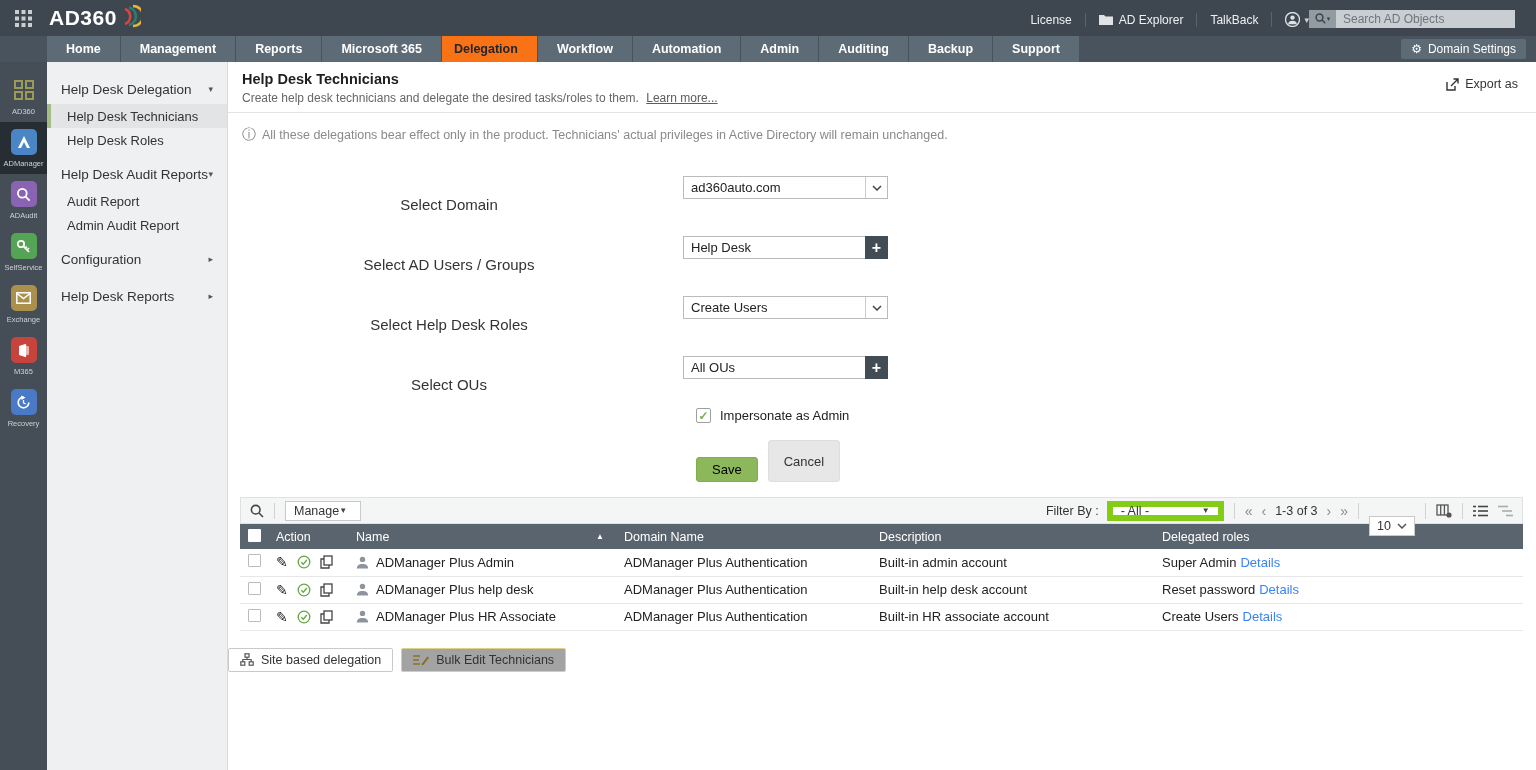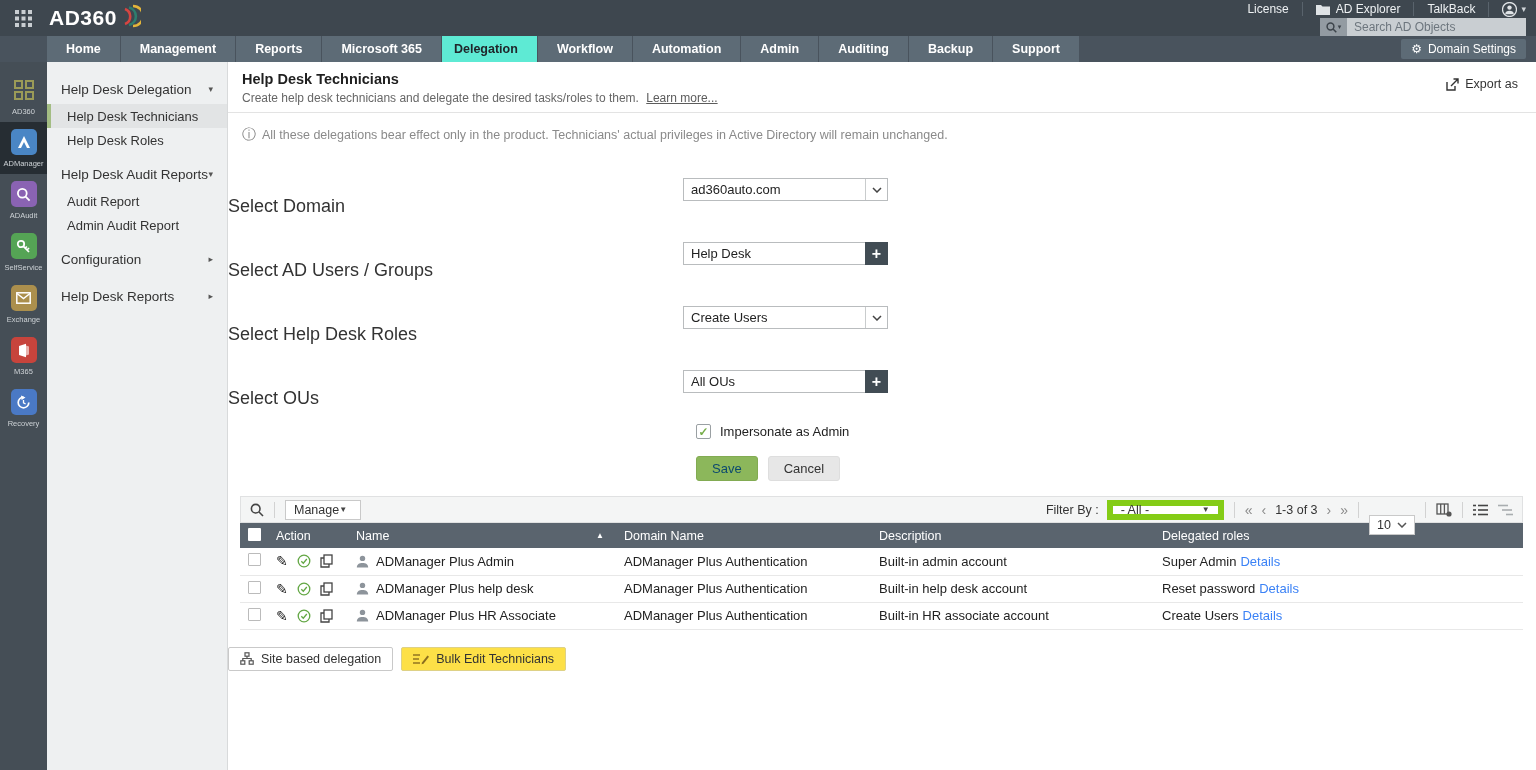--- a/index.html
+++ b/index.html
@@ -6,38 +6,38 @@
   html,body { width:1536px; height:770px; overflow:hidden; background:#fff;
     font-family:"Liberation Sans", sans-serif; }
 
   
   .topbar { height:36px; background:#3e474f; display:flex; align-items:center; position:relative; }
   .apps-grid { width:47px; display:flex; justify-content:center; }
   .apps-grid svg { display:block; }
   .logo { display:flex; align-items:center; margin-left:2px; }
   .logo-text { color:#fff; font-size:21px; font-weight:bold; letter-spacing:.5px; }
   .logo-swoosh { margin-left:-2px; margin-top:-6px; }
-  .topbar-right { margin-left:auto; display:flex; flex-direction:column; align-items:flex-end; padding-right:10px; }
+  .topbar-right { margin-left:auto; display:flex; flex-direction:row; align-items:flex-end; padding-right:21px; }
   .top-links { display:flex; align-items:center; height:16px; margin-top:1px; }
   .top-link { color:#eef1f3; font-size:12px; padding:0 13px; display:flex; align-items:center; gap:6px; cursor:pointer; }
   .top-link + .top-link { border-left:1px solid #59636c; }
   .avatar-wrap { display:flex; align-items:center; gap:4px; padding-left:13px; border-left:1px solid #59636c; cursor:pointer; }
   .avatar-caret { color:#cfd4d8; font-size:9px; }
   .search-bar { display:flex; height:18px; margin-top:1px; width:206px; }
   .search-seg { width:27px; background:#939ba2; display:flex; align-items:center; justify-content:center; gap:1px; cursor:pointer; }
   .search-seg .mini-caret { font-size:7px; color:#3d444b; }
   .search-input { flex:1; border:0; background:#c9ced2; font-size:12px; color:#424a51; padding:0 7px; outline:none; font-family:"Liberation Sans",sans-serif; }
   .search-input::placeholder { color:#6d767e; }
 
   
   .navbar { height:26px; background:#49535d; display:flex; align-items:stretch; position:relative; }
   .nav-tabs { display:flex; margin-left:47px; }
   .tab { background:#5d6b76; color:#fff; font-size:12.5px; font-weight:bold; display:flex; align-items:center;
     padding:0 19px; border-right:1px solid #49535d; cursor:pointer; white-space:nowrap; }
-  .tab.active { background:#5eead4; color:#20262b;padding-left:12px; }
+  .tab.active { background:#f97316; color:#20262b;padding-left:12px; }
   .domain-settings { position:absolute; right:10px; top:3px; height:20px; background:#5d6b76; border-radius:2px;
     color:#fff; font-size:12px; display:flex; align-items:center; gap:6px; padding:0 10px; cursor:pointer; }
   .gear-glyph { font-size:12px; line-height:1; }
 
   
   .app-body { display:flex; height:708px; }
 
   
   .iconbar { width:47px; background:#454e56; display:flex; flex-direction:column; padding-top:8px; flex-shrink:0; }
   .sb-item { display:flex; flex-direction:column; align-items:center; padding:7px 0 6px; cursor:pointer; }
@@ -68,34 +68,34 @@
   .page-sub { font-size:12px; color:#666; margin-top:4px; }
   .learn-more { color:#5c5c5c; text-decoration:underline; cursor:pointer; margin-left:4px; }
   .export-as { position:absolute; right:18px; top:15px; display:flex; align-items:center; gap:6px;
     font-size:12.5px; color:#333; cursor:pointer; }
   .info-row { margin:13px 14px 0; font-size:12.5px; color:#8a8a8a; display:flex; align-items:center; gap:6px; }
   .info-glyph { font-size:14px; color:#7d7d7d; }
 
   
   .form { margin-top:18px; }
   .form-row { display:flex; align-items:center; margin-bottom:9px; }
-  .form-label { width:455px; text-align:left; padding-right:13px; font-size:18px; color:#333;margin-top:34px; }
+  .form-label { width:455px; text-align:center; padding-right:13px; font-size:15px; color:#333;margin-top:34px; }
   .form-control { width:205px; height:23px; display:flex; align-items:stretch; border:1px solid #b9bcbe; background:#fff; cursor:pointer; }
   .fc-value { flex:1; font-size:13px; color:#222; padding:3px 0 0 7px; white-space:nowrap; overflow:hidden; }
   .fc-chevron { width:22px; border-left:1px solid #c9cccd; display:flex; align-items:center; justify-content:center; color:#444; }
   .fc-plus { width:23px; margin:-1px -1px -1px 0; background:#414c54; color:#fff; display:flex; align-items:center;
     justify-content:center; font-size:16px; font-weight:bold; cursor:pointer; }
   .impersonate { margin-left:468px; margin-top:15px; display:flex; align-items:center; gap:9px; }
   .checkbox { width:15px; height:15px; border:1px solid #9aa0a3; background:#fff; border-radius:2px;
     display:flex; align-items:center; justify-content:center; font-size:12px; color:#76ad49; font-weight:bold; cursor:pointer; }
   .imp-label { font-size:13px; color:#222; }
   .imp-note { margin-left:492px; margin-top:3px; font-size:12px; color:#999; }
   .form-actions { margin-left:468px; margin-top:17px; display:flex; gap:10px; }
   .btn { font-size:13px; padding:4px 15px; border-radius:3px; cursor:pointer; border:1px solid transparent; font-family:"Liberation Sans",sans-serif; }
-  .btn-save { background:#8cb75b; border-color:#82ab52; color:#0c4a6e; }
+  .btn-save { background:#8cb75b; border-color:#82ab52; color:#000000;margin-top:17px; }
   .btn-cancel { background:#e7e7e7; border-color:#dedede; color:#333; }
 
   
   .grid-area { margin:15px 13px 0 12px; }
   .grid-toolbar { height:27px; background:#f4f5f5; border:1px solid #e0e1e2; display:flex; align-items:center; padding:0 9px; }
   .tb-divider { width:1px; height:16px; background:#d2d2d2; margin:0 10px; }
   .manage-btn { width:76px; height:20px; background:#fff; border:1px solid #c9c9c9; display:flex; align-items:center;
     justify-content:flex-start; padding:0 8px; font-size:12.5px; color:#333; cursor:pointer; }
   .sel-caret { font-size:8px; color:#444; }
   .tb-right { margin-left:auto; display:flex; align-items:center; }
@@ -124,21 +124,21 @@
   .row-check { width:13px; height:13px; border:1px solid #bbb; background:#fff; border-radius:1px; cursor:pointer; }
   .action-cell { display:flex; align-items:center; gap:9px; }
   .act-pencil { font-size:14px; color:#111; cursor:pointer; line-height:1; }
   .name-cell { display:flex; align-items:center; gap:7px; }
   .details-link { color:#3b82f6; cursor:pointer; margin-left:4px; }
 
   
   .post-table { display:flex; gap:8px; margin:17px 13px 0 0; }
   .ghost-btn { display:flex; align-items:center; gap:7px; background:#fff; border:1px solid #c9c9c9; border-radius:2px;
     padding:4px 11px; font-size:12.5px; color:#333; cursor:pointer; }
-  .warn-btn { background:#fde047; border-color:#ded186; }
+  .warn-btn { background:#a3a3a3; border-color:#ded186; }
 </style>
 </head>
 <body>
 
 <div class="topbar">
   <div class="apps-grid">
     <svg width="17" height="17" viewBox="0 0 17 17">
       <g fill="#c9ced2">
         <rect x="0" y="0" width="4" height="4"></rect>
           <rect x="6.5" y="0" width="4" height="4"></rect>

